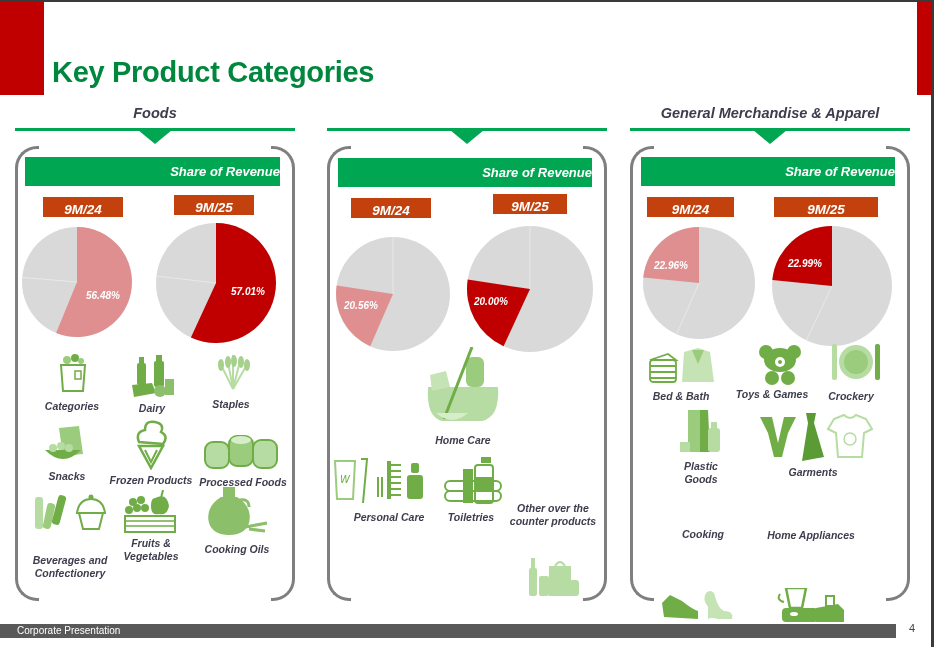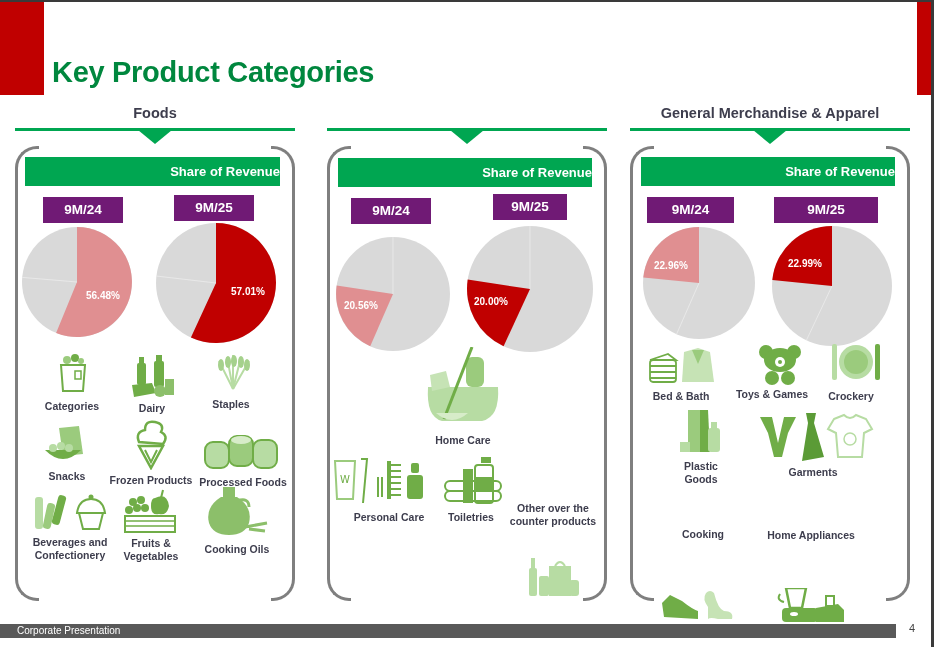--- a/index.html
+++ b/index.html
@@ -4,29 +4,29 @@
 <style>
   * { box-sizing: border-box; margin: 0; padding: 0; }
   html, body { width: 934px; height: 647px; overflow: hidden; background: #ffffff; }
   body { font-family: "Liberation Sans", "DejaVu Sans", sans-serif; position: relative; }
   .frame-top { position: absolute; left: 0; top: 0; width: 934px; height: 2px; background: #3a3a3a; }
   .frame-right { position: absolute; right: 0; top: 0; width: 3px; height: 647px; background: #3a3a3a; }
   .red-left { position: absolute; left: 0; top: 2px; width: 44px; height: 93px; background: #c00000; }
   .red-right { position: absolute; left: 917px; top: 2px; width: 14px; height: 93px; background: #c00000; }
   .title { position: absolute; left: 52px; top: 56px; font-size: 29px; font-weight: bold; color: #00873e; letter-spacing: -0.3px; }
 
-  .section { position: absolute; top: 100px; width: 280px; height: 510px; }
+  .section { position: absolute; top: 100px; width: 280px; height: 510px; font-style: italic; }
   .sec-title { position: absolute; top: 5px; left: 0; width: 100%; text-align: center; font-size: 14.5px; font-weight: bold; color: #3d3d4d; }
   .sec-line { position: absolute; top: 28px; left: 0; width: 100%; height: 2.5px; background: #00a651; }
   .sec-arrow { position: absolute; top: 30px; left: 50%; margin-left: -17px; width: 0; height: 0; border-left: 17px solid transparent; border-right: 17px solid transparent; border-top: 14px solid #00a651; }
   .bracket { position: absolute; top: 46px; width: 24px; height: 455px; border: 3px solid #7f7f7f; }
   .bracket.l { left: 0; border-right: none; border-radius: 22px 0 0 22px; }
   .bracket.r { right: 0; border-left: none; border-radius: 0 22px 22px 0; }
   .share-bar { position: absolute; top: 57px; height: 29px; background: #00a651; color: #fff; font-size: 13px; font-weight: bold; text-align: right; line-height: 29px; }
-  .period { position: absolute; height: 26px; background: #701a75; color: #fff; font-size: 13.5px; font-weight: bold; text-align: center; line-height: 26px; }
+  .period { position: absolute; height: 20px; background: #c2410c; color: #fff; font-size: 13.5px; font-weight: bold; text-align: center; line-height: 26px; }
   .pie { position: absolute; }
   .pie-label { position: absolute; color: #fff; font-size: 10px; font-weight: bold; }
   .cat { position: absolute; text-align: center; font-size: 10.5px; font-weight: bold; color: #3d3d4d; line-height: 13px; }
   .icon { position: absolute; }
 
   .footer-bar { position: absolute; left: 0; top: 624px; width: 896px; height: 14px; background: #595959; }
   .footer-text { position: absolute; left: 17px; top: 624px; height: 14px; line-height: 14px; font-size: 10px; color: #ffffff; }
   .page-num { position: absolute; left: 909px; top: 622px; font-size: 11px; color: #444; }
 </style>
 </head>
@@ -125,21 +125,21 @@
   <div class="cat" style="left:183px;top:376px;width:90px;">Processed Foods</div>
 
   <svg class="icon" style="left:18px;top:391px;" width="78" height="40" viewBox="0 0 78 40">
     <rect x="2" y="6" width="8" height="32" rx="3" fill="#b7dca3"></rect>
     <rect x="12" y="12" width="8" height="26" rx="3" fill="#9bcb7d" transform="rotate(12 16 25)"></rect>
     <rect x="22" y="4" width="8" height="30" rx="3" fill="#70ad47" transform="rotate(15 26 19)"></rect>
     <path d="M44 22 Q46 8 58 8 Q70 8 72 22 Z" fill="none" stroke="#70ad47" stroke-width="2"></path>
     <path d="M46 22 L50 38 L66 38 L70 22" fill="none" stroke="#70ad47" stroke-width="2"></path>
     <circle cx="58" cy="6" r="2.5" fill="#70ad47"></circle>
   </svg>
-  <div class="cat" style="left:10px;top:436px;width:90px;"><span>Beverages and</span><br><span>Confectionery</span></div>
+  <div class="cat" style="left:10px;top:454px;width:90px;"><span>Beverages and</span><br><span>Confectionery</span></div>
 
   <svg class="icon" style="left:108px;top:388px;" width="54" height="46" viewBox="0 0 54 46">
     <g fill="#70ad47">
         <circle cx="10" cy="14" r="4"></circle>
         <circle cx="18" cy="12" r="4"></circle>
         <circle cx="14" cy="20" r="4"></circle>
         <circle cx="22" cy="20" r="4"></circle>
         <circle cx="6" cy="22" r="4"></circle>
       </g>
     <path d="M32 10 Q44 4 46 18 Q44 28 36 26 Q28 28 28 18 Q28 10 32 10 Z" fill="#70ad47"></path>

